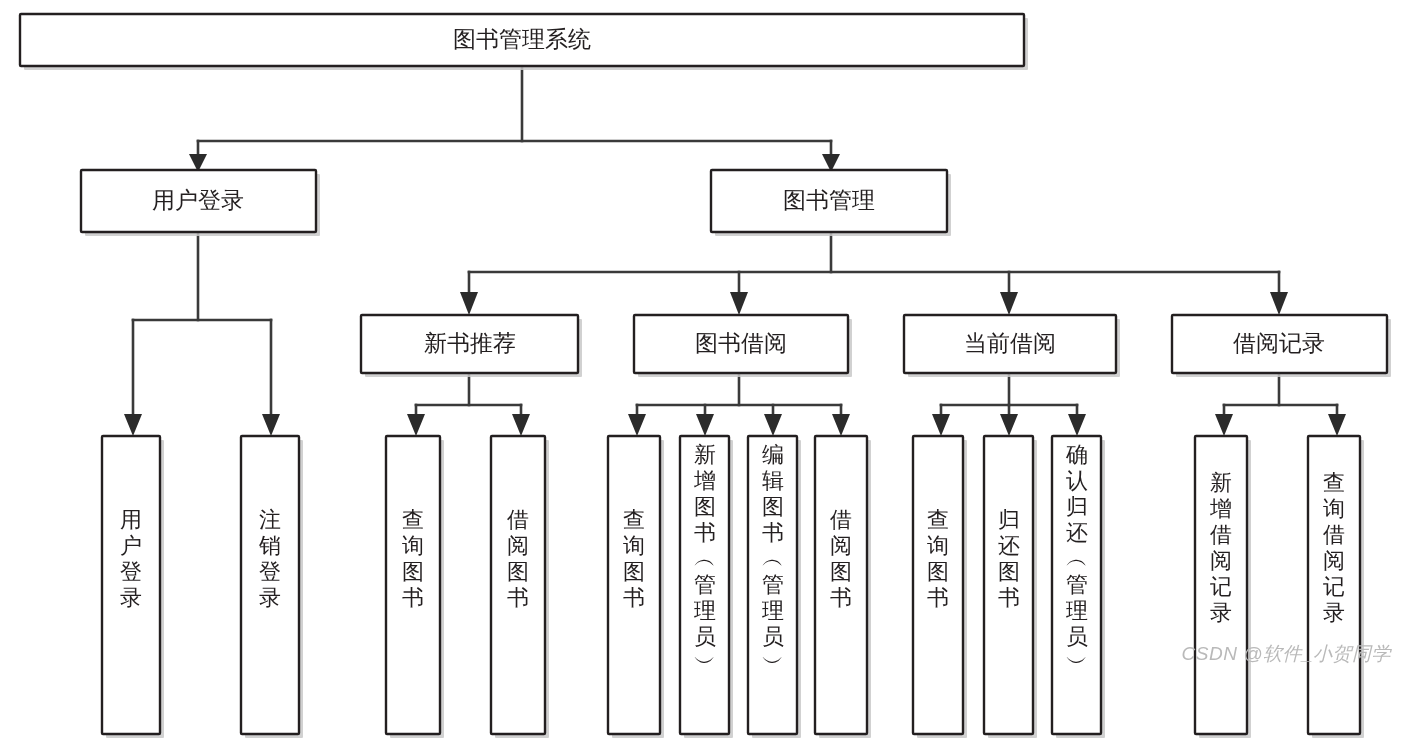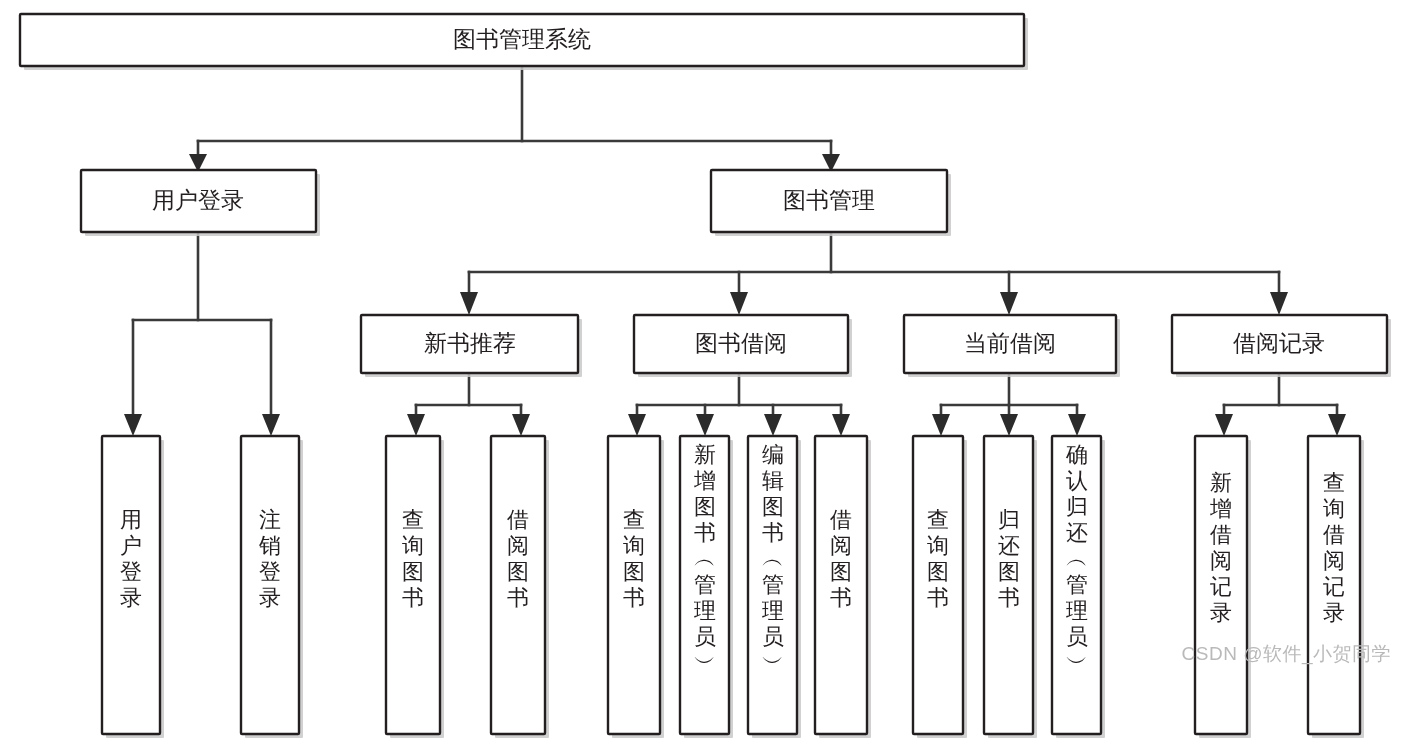--- a/index.html
+++ b/index.html
@@ -60,20 +60,21 @@
   .watermark {
     position: absolute;
     right: 14px;
     bottom: 6px;
     font-family: "Liberation Sans", "DejaVu Sans", sans-serif;
     font-size: 19px;
     color: #b9b9b9;
     letter-spacing: 0.5px;
     white-space: nowrap;
     user-select: none;
+    font-style: italic;
   }
 </style>
 </head>
 <body>
 
 <div id="diagram-root">
   <svg class="diagram" viewBox="0 0 1405 747" xmlns="http://www.w3.org/2000/svg">
 
     <defs>
       <g id="arrowhead-def"></g>

